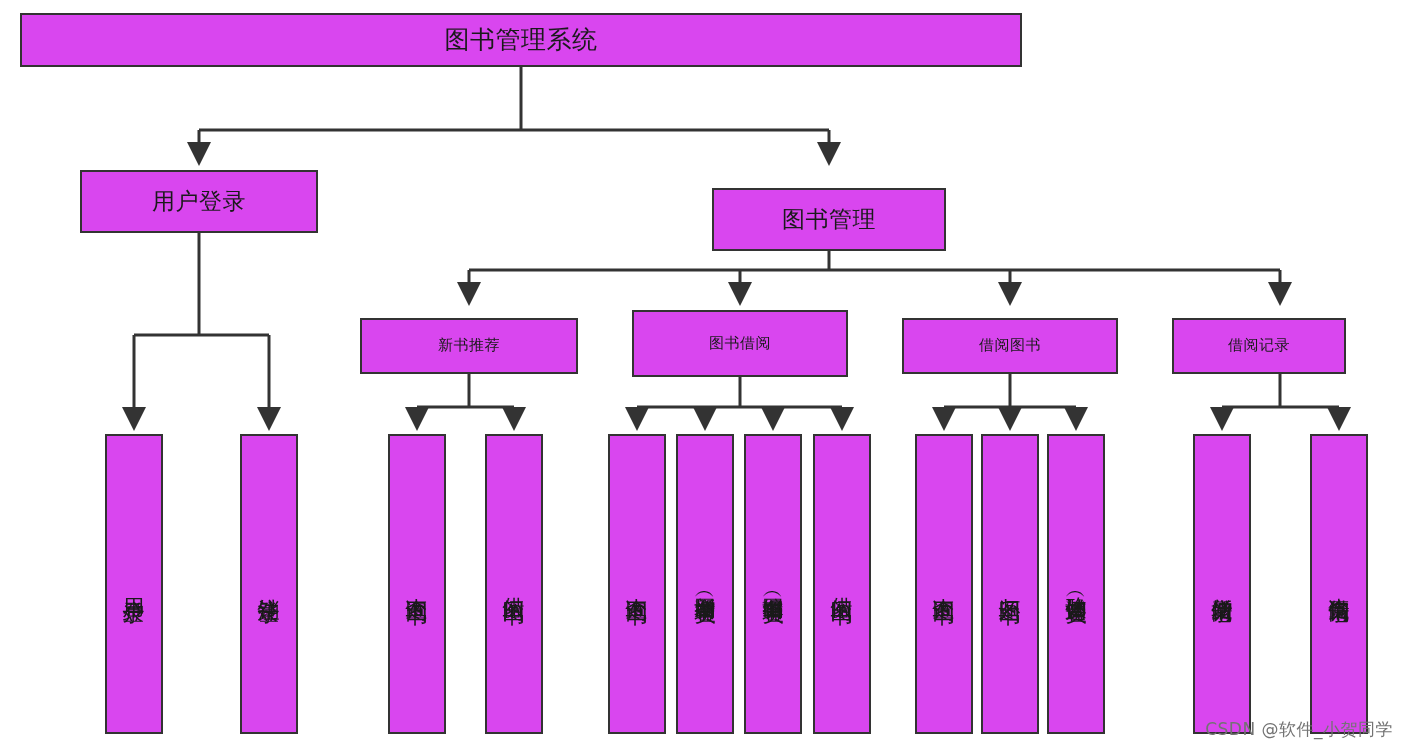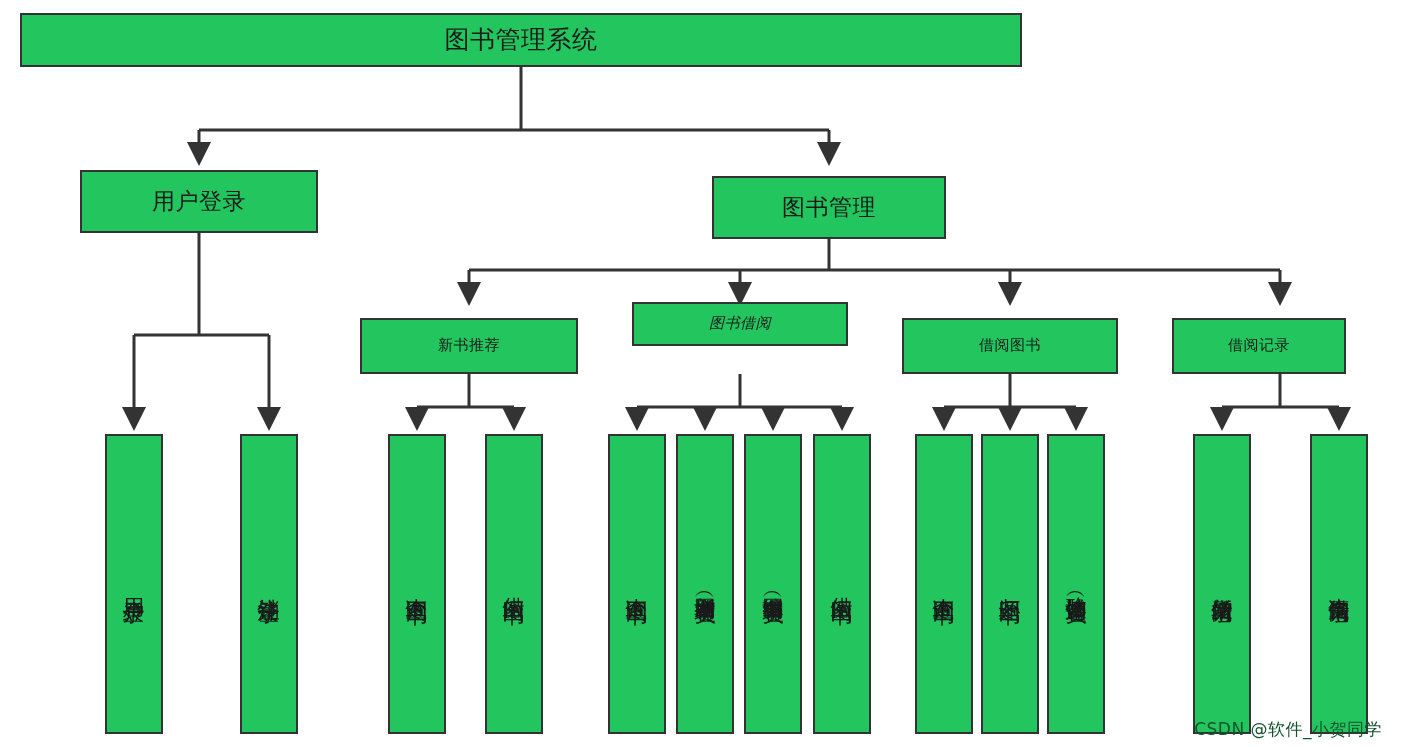--- a/index.html
+++ b/index.html
@@ -22,21 +22,21 @@
     left: 0;
     top: 0;
     width: 1405px;
     height: 747px;
     pointer-events: none;
   }
   .node {
     position: absolute;
     box-sizing: border-box;
     border: 2.5px solid #333333;
-    background: #22c55e;
+    background: #d946ef;
     display: flex;
     align-items: center;
     justify-content: center;
     color: #1a1a1a;
   }
   .node .label {
     display: block;
     text-align: center;
     line-height: 1.18;
     letter-spacing: 0.5px;
@@ -57,24 +57,24 @@
     letter-spacing: 2px;
     max-height: 100%;
   }
   #root-node .label { font-size: 25px; }
   .lvl2 .label { font-size: 23px; }
   .lvl3 .label { font-size: 15px; }
   .leaf .label { font-size: 22px; }
   .leaf.narrow .label { font-size: 21px; letter-spacing: 1px; }
   #watermark {
     position: absolute;
-    right: 23px;
+    right: 12px;
     bottom: 6px;
     font-size: 17px;
-    color: #14532d;
+    color: #737373;
     white-space: nowrap;
     letter-spacing: 0.5px;
   }
 </style>
 </head>
 <body>
 
 <div id="canvas">
 
   <svg id="edges" viewBox="0 0 1405 747">
@@ -127,28 +127,28 @@
     </g>
   </svg>
 
   <div class="node h" id="root-node" style="left:20px; top:13px; width:1002px; height:54px;">
     <span class="label">图书管理系统</span>
   </div>
 
   <div class="node h lvl2" style="left:80px; top:170px; width:238px; height:63px;">
     <span class="label">用户登录</span>
   </div>
-  <div class="node h lvl2" style="left:712px; top:176px; width:234px; height:63px;">
+  <div class="node h lvl2" style="left:712px; top:188px; width:234px; height:63px;">
     <span class="label">图书管理</span>
   </div>
 
   <div class="node h lvl3" style="left:360px; top:318px; width:218px; height:56px;">
     <span class="label">新书推荐</span>
   </div>
-  <div class="node h lvl3" style="left:632px; top:302px; width:216px; height:44px;font-style:italic;">
+  <div class="node h lvl3" style="left:632px; top:310px; width:216px; height:67px;">
     <span class="label">图书借阅</span>
   </div>
   <div class="node h lvl3" style="left:902px; top:318px; width:216px; height:56px;">
     <span class="label">借阅图书</span>
   </div>
   <div class="node h lvl3" style="left:1172px; top:318px; width:174px; height:56px;">
     <span class="label">借阅记录</span>
   </div>
 
   <div class="node v leaf" style="left:105px; top:434px; width:58px; height:300px;">

